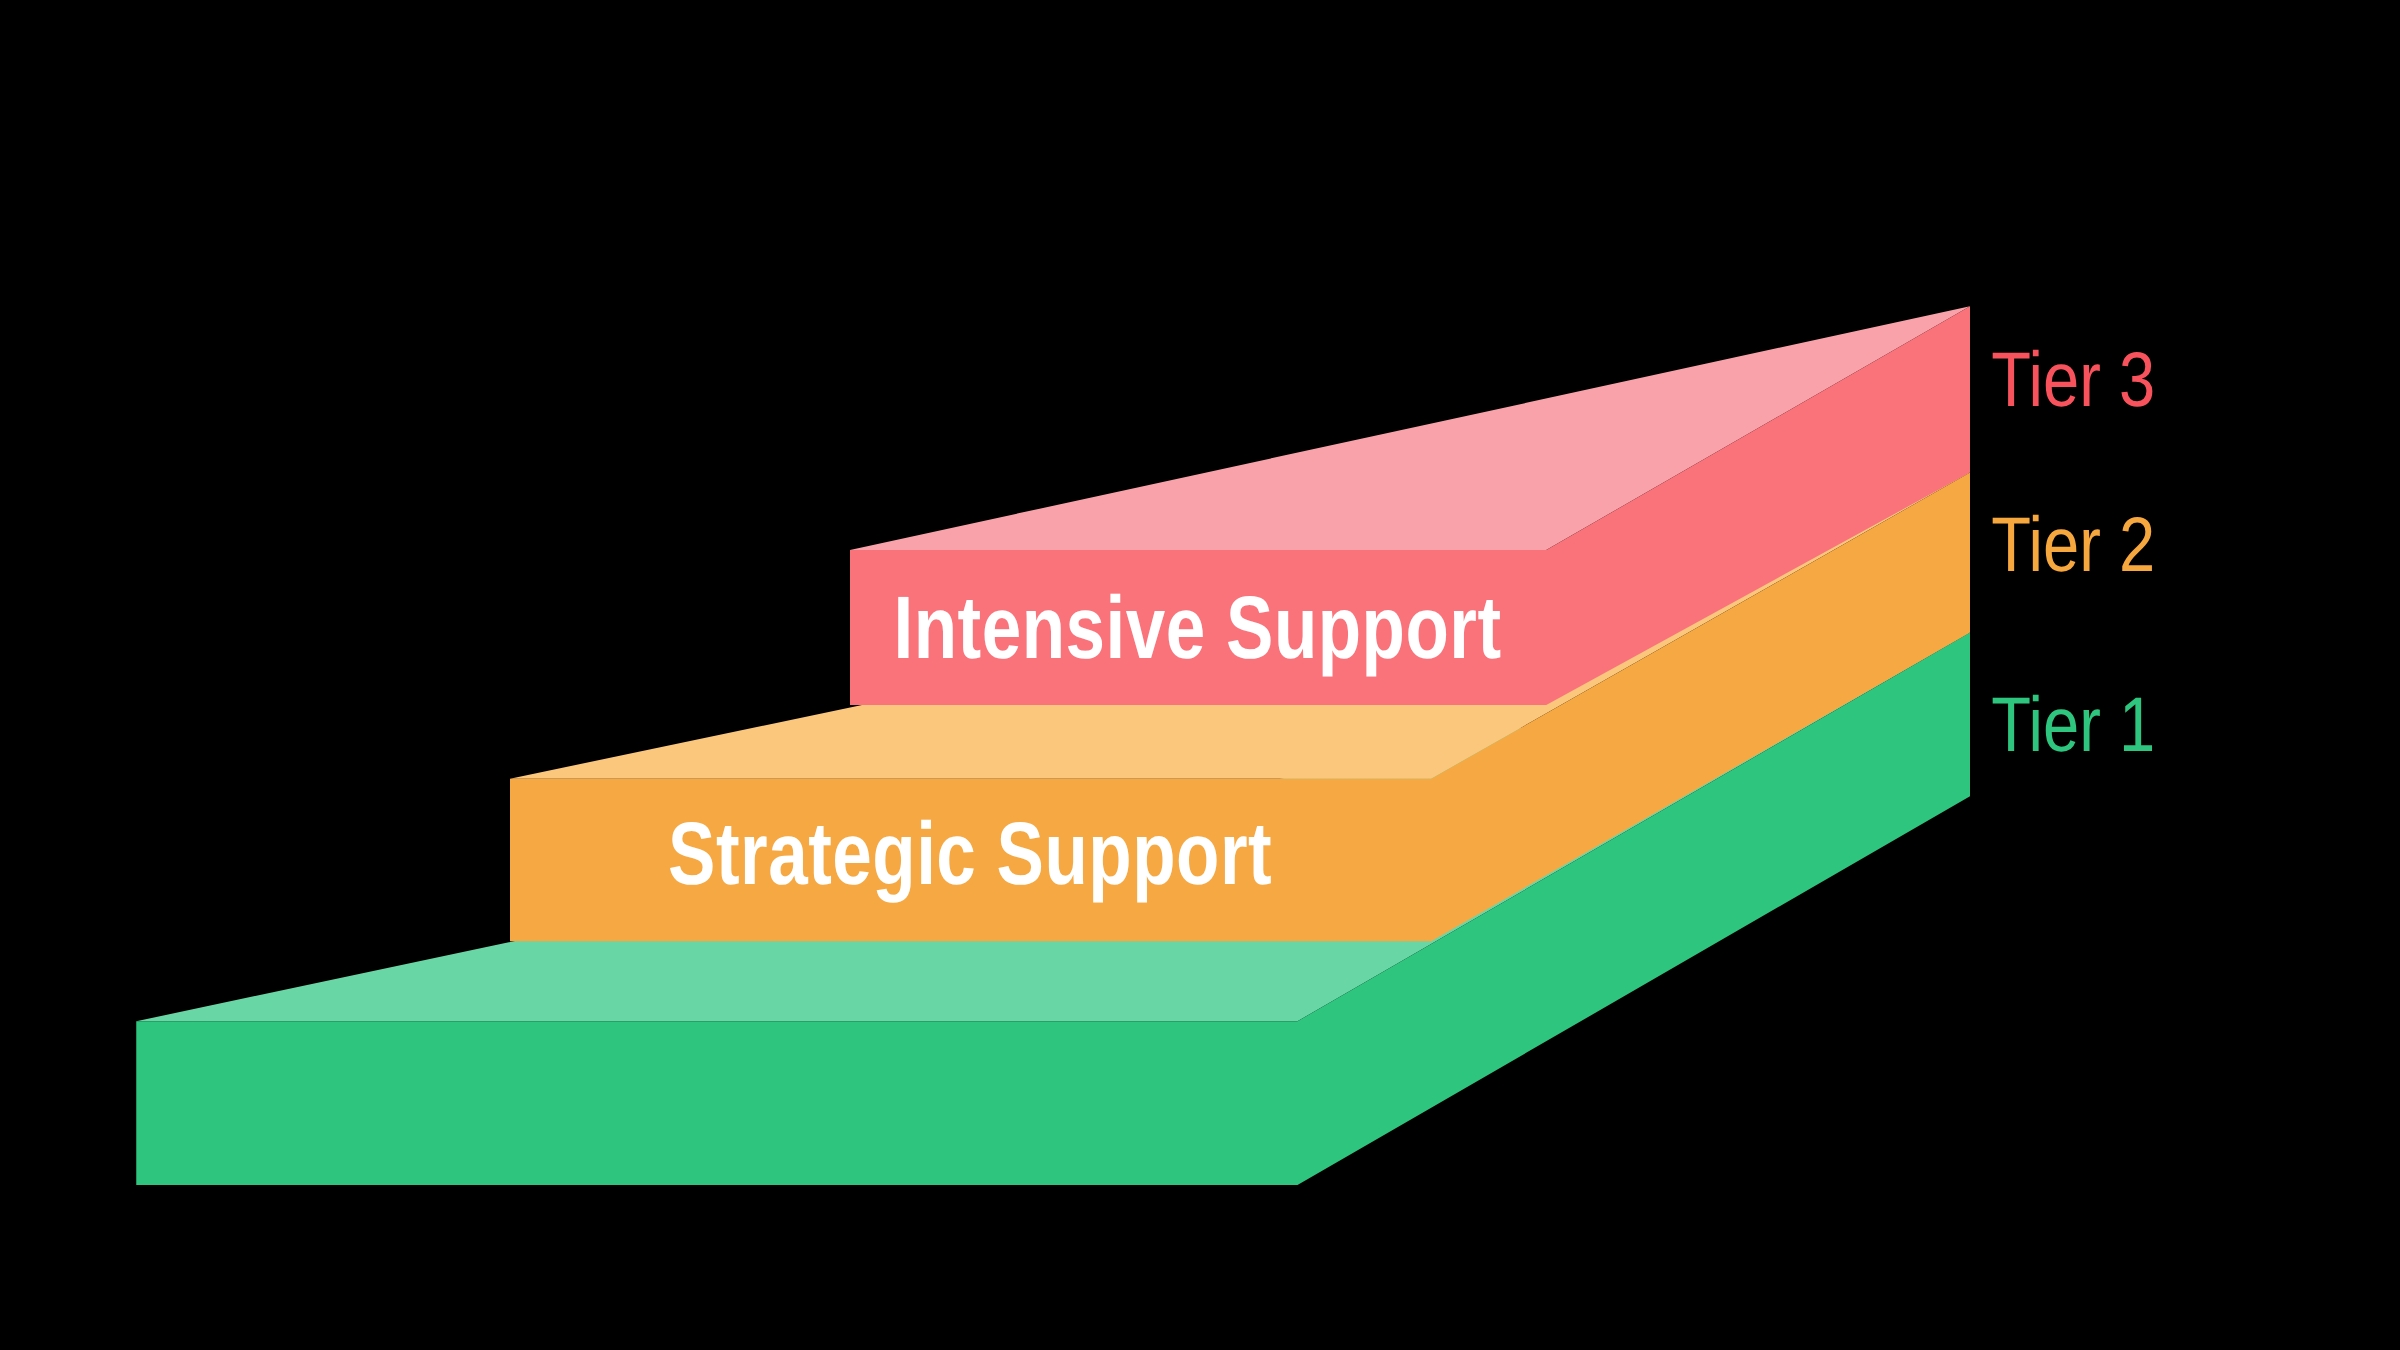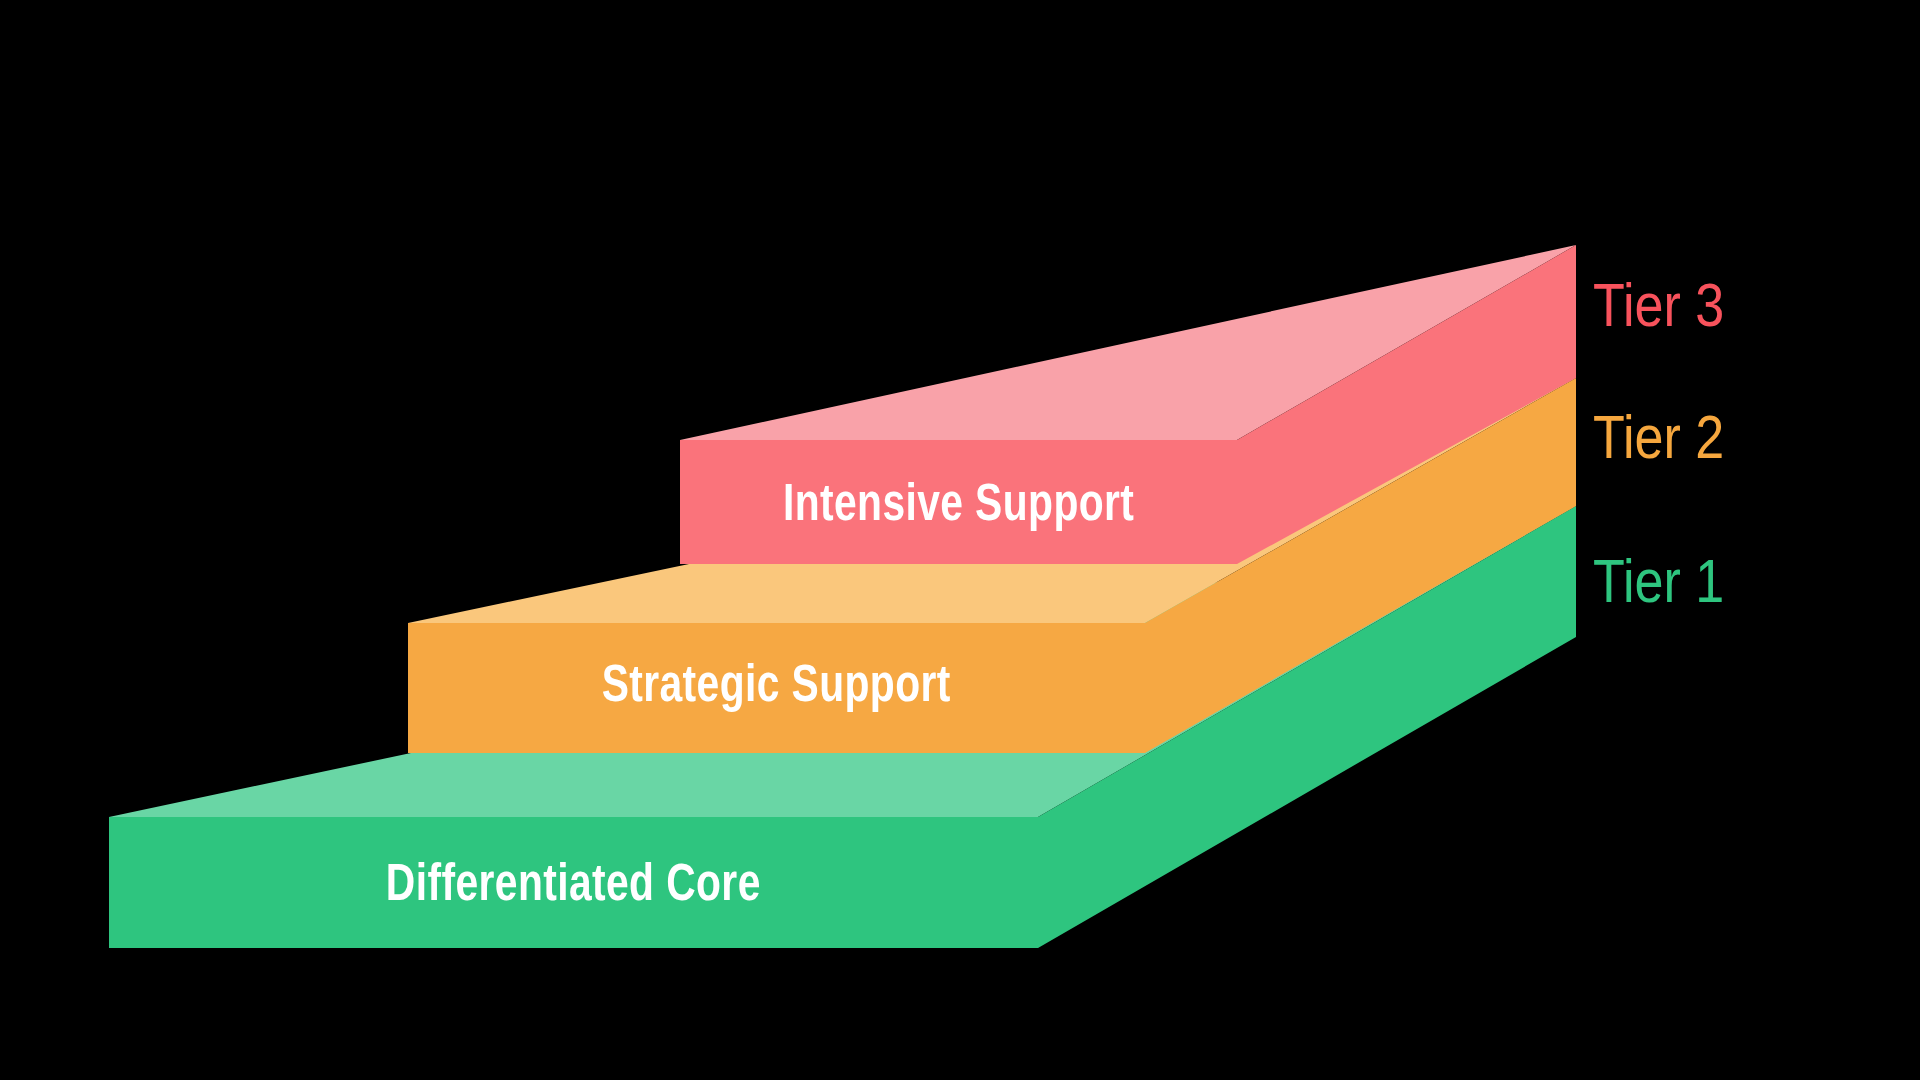--- a/index.html
+++ b/index.html
@@ -25,21 +25,21 @@
     height: 1080px;
     display: block;
   }
   .face-label {
     position: absolute;
     display: flex;
     align-items: center;
     justify-content: center;
     color: #ffffff;
     font-weight: 700;
-    font-size: 51px;
+    font-size: 71px;
     letter-spacing: 0.5px;
     white-space: nowrap;
     pointer-events: none;
   }
   .face-label > span {
     display: inline-block;
     transform: scaleX(0.8);
     transform-origin: center center;
   }
   .tier-label {
@@ -76,23 +76,20 @@
   </svg>
 
   <div class="face-label" style="left:680px; top:440px; width:557px; height:124px;">
     <span>Intensive Support</span>
   </div>
 
   <div class="face-label" style="left:408px; top:623px; width:737px; height:121px;">
     <span>Strategic Support</span>
   </div>
 
-  <div class="face-label" style="left:109px; top:817px; width:929px; height:131px;">
-    <span>Differentiated Core</span>
-  </div>
 
   <div class="tier-label tier-label-3" style="color: rgb(248, 82, 92);">Tier 3</div>
 
   <div class="tier-label tier-label-2" style="color: rgb(246, 167, 62);">Tier 2</div>
 
   <div class="tier-label tier-label-1" style="color: rgb(46, 197, 127);">Tier 1</div>
 
 </div>
 
 </body></html>

